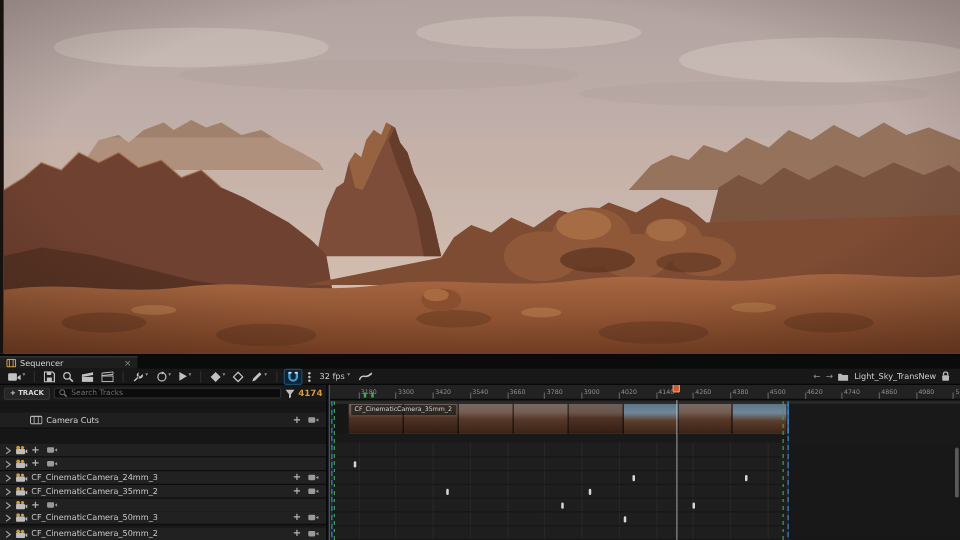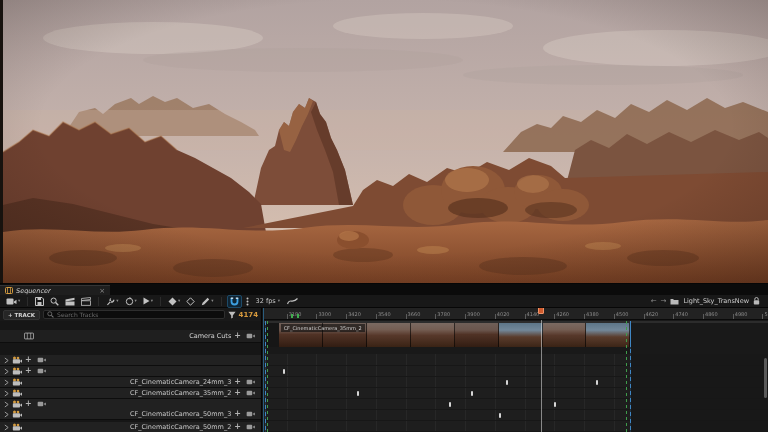--- a/index.html
+++ b/index.html
@@ -5,41 +5,41 @@
   html,body{margin:0;padding:0;background:#000;}
   *{box-sizing:border-box;font-family:"DejaVu Sans",sans-serif;}
   .screen{position:relative;width:768px;height:432px;overflow:hidden;background:#101010;}
   
   .viewport{position:absolute;left:0;top:0;width:768px;height:283px;overflow:hidden;border-left:3px solid #17120e;background:#c3b1ab;}
   .viewport svg{display:block;}
   
   .sequencer{position:absolute;left:0;top:283px;width:768px;height:149px;background:#151515;border-top:1px solid #060606;}
   .tabbar{position:absolute;left:0;top:0;width:100%;height:11px;background:#0b0b0b;display:flex;align-items:flex-end;}
   .tab{height:10px;background:#1e1e1e;display:flex;align-items:center;gap:3px;padding:0 5px;border-top:1px solid #343434;min-width:110px;}
-  .tab-label{font-size:6.5px;color:#d2d2d2;flex:1;font-style:italic;}
+  .tab-label{font-size:6.5px;color:#d2d2d2;flex:1;}
   .tab-close{font-size:7px;color:#8a8a8a;cursor:pointer;}
   .toolbar{position:absolute;left:0;top:11px;width:100%;height:13px;background:#181818;border-bottom:1px solid #070707;display:flex;align-items:center;padding:0 4px;gap:2px;}
   .tbtn{display:inline-flex;align-items:center;gap:1px;padding:1px 2px;border-radius:2px;}
   .tbtn svg{display:block;}
   .caret{font-size:4.5px;color:#8a8a8a;line-height:1;}
   .vsep{width:1px;height:9px;background:#2c2c2c;margin:0 3px;}
   .tbtn.active{background:#0f2433;border:1px solid #1d4a68;}
   .fps{display:inline-flex;align-items:center;gap:2px;font-size:6.5px;color:#c8c8c8;padding:1px 3px;}
   .tb-right{margin-left:auto;display:flex;align-items:center;gap:4px;padding-right:4px;}
   .navarrow{font-size:7px;color:#8f8f8f;line-height:1;}
   .seqname{font-size:6.5px;color:#cccccc;}
   
   .sbody{position:absolute;left:0;top:24px;width:100%;bottom:0;}
   .leftpanel{position:absolute;left:0;top:0;width:262px;height:100%;background:#161616;border-right:1px solid #050505;}
   .lhead{position:absolute;left:0;top:0;width:100%;height:13px;display:flex;align-items:center;gap:3px;padding:0 3px;background:#191919;}
   .addtrack{background:#262626;border:1px solid #333;border-radius:2px;color:#d6d6d6;font-size:5.5px;font-weight:bold;height:10px;line-height:8px;padding:0 4px;}
   .searchbox{flex:1;height:9px;background:#0c0c0c;border:1px solid #2e2e2e;border-radius:2px;display:flex;align-items:center;gap:3px;padding:0 3px;}
   .searchbox .ph{font-size:6px;color:#6d6d6d;}
   .frameno{font-size:7px;font-weight:bold;color:#d79a3d;}
-  .rowsarea{position:absolute;left:0;top:13px;right:0;bottom:0;overflow:hidden;text-align:right;}
+  .rowsarea{position:absolute;left:0;top:13px;right:0;bottom:0;overflow:hidden;}
   .trow{position:absolute;left:0;width:100%;height:11px;background:#212121;border-bottom:1px solid #0d0d0d;display:flex;align-items:center;gap:3px;padding:0 4px;}
   .trow.group{height:13px;background:#1f1f1f;padding-left:24px;}
   .tlabel{font-size:6.5px;color:#c6c6c6;white-space:nowrap;overflow:hidden;flex:1;}
   .trow.group .tlabel{color:#d2d2d2;}
   .rbtns{display:flex;align-items:center;gap:5px;padding-right:2px;}
   .rbtns b{font-size:8px;color:#b2b2b2;font-weight:bold;line-height:1;}
   
   .timeline{position:absolute;left:263px;top:0;right:0;height:100%;background:#191919;overflow:hidden;border-left:1px solid #2a5d7e;}
   .ruler{position:absolute;left:0;top:0;width:100%;height:12px;background:#222222;border-bottom:1px solid #0a0a0a;}
   .tick{position:absolute;top:0;height:100%;}

